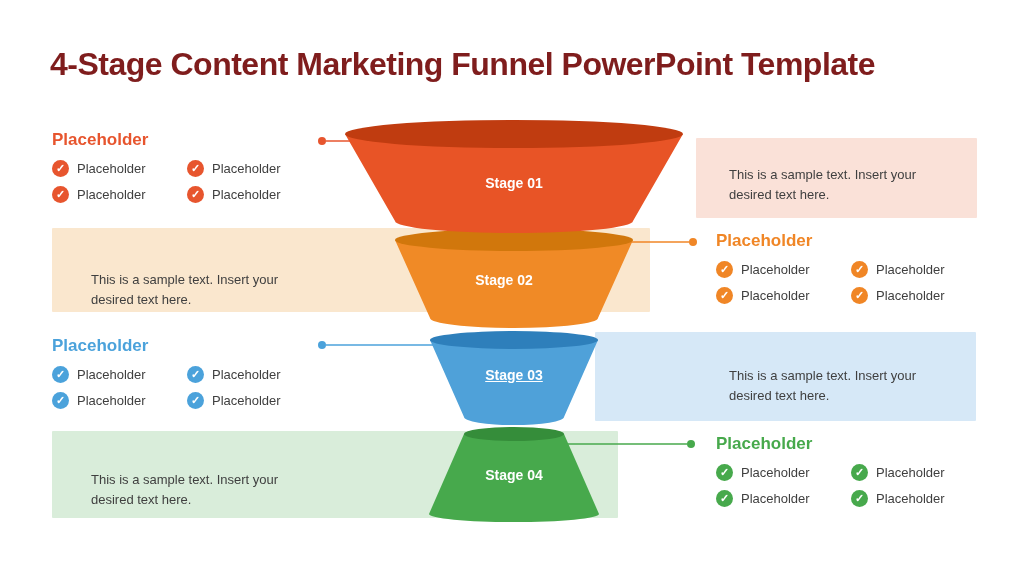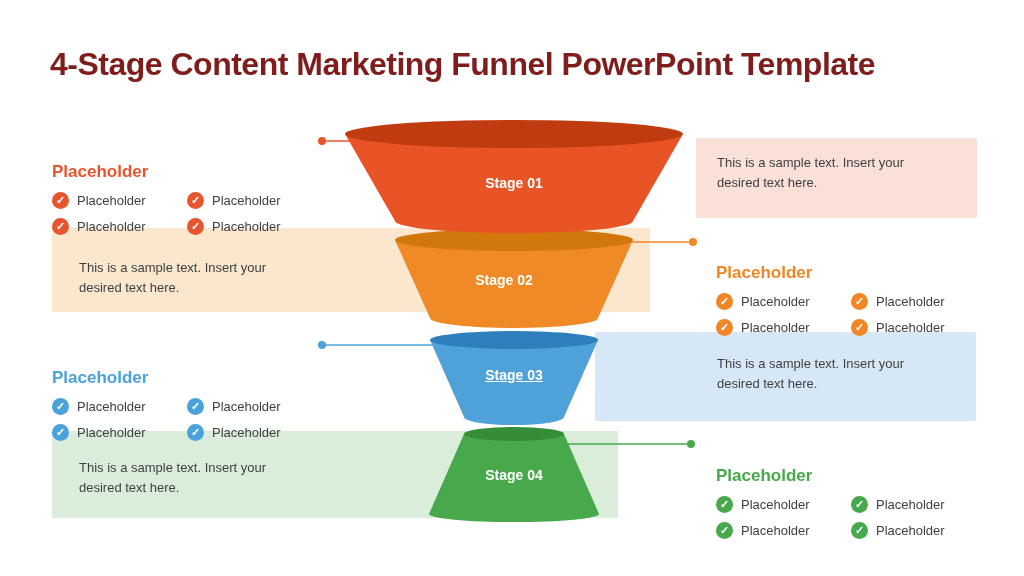--- a/index.html
+++ b/index.html
@@ -4,28 +4,28 @@
 <style>
   html,body{margin:0;padding:0;background:#fff;}
   .slide{position:relative;width:1024px;height:576px;background:#ffffff;
          font-family:"Liberation Sans",sans-serif;overflow:hidden;}
   .slide-title{position:absolute;left:34px;top:30px;margin:16px;
                font-size:32px;font-weight:600;color:#7f1d1d;letter-spacing:-0.5px;}
   .band{position:absolute;z-index:1;}
   #funnel-svg{position:absolute;left:0;top:0;z-index:2;pointer-events:none;}
   .stage-label{position:absolute;z-index:3;width:160px;text-align:center;
                color:#ffffff;font-size:14px;font-weight:700;}
-  .group{position:absolute;z-index:3;margin-top:32px;}
+  .group{position:absolute;z-index:3;}
   .ph-heading{margin:0 0 10px 0;font-size:17px;font-weight:700;line-height:1.2;color:var(--accent);}
   .items{display:grid;grid-template-columns:135px 135px;row-gap:9px;}
   .item{display:flex;align-items:center;gap:8px;}
   .check{width:17px;height:17px;flex:0 0 17px;border-radius:50%;background:var(--accent);
          color:#fff;font-size:11px;font-weight:700;display:flex;align-items:center;justify-content:center;}
   .item-label{font-size:13px;color:#3f3f3f;}
-  .body-text{position:absolute;z-index:3;margin:4px;font-size:13px;line-height:1.55;color:#3f3f3f;}
+  .body-text{position:absolute;z-index:3;margin:16px;font-size:13px;line-height:1.55;color:#3f3f3f;}
   .band{border-radius:1px;}
 </style>
 </head>
 <body>
 
 <div class="slide">
 
   <h1 class="slide-title">4-Stage Content Marketing Funnel PowerPoint Template</h1>
 
   <div class="band" style="left: 696px; top: 138px; width: 281px; height: 80px; background: var(--band); --accent: #E7552E; --band: #FAE1D8;"></div>

